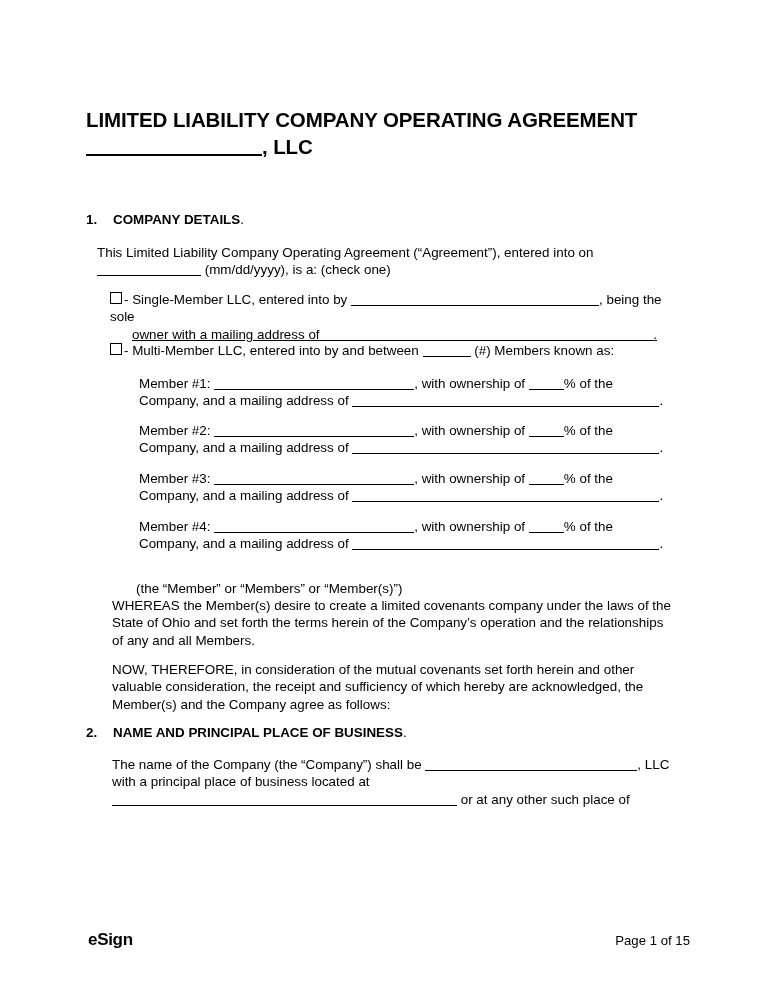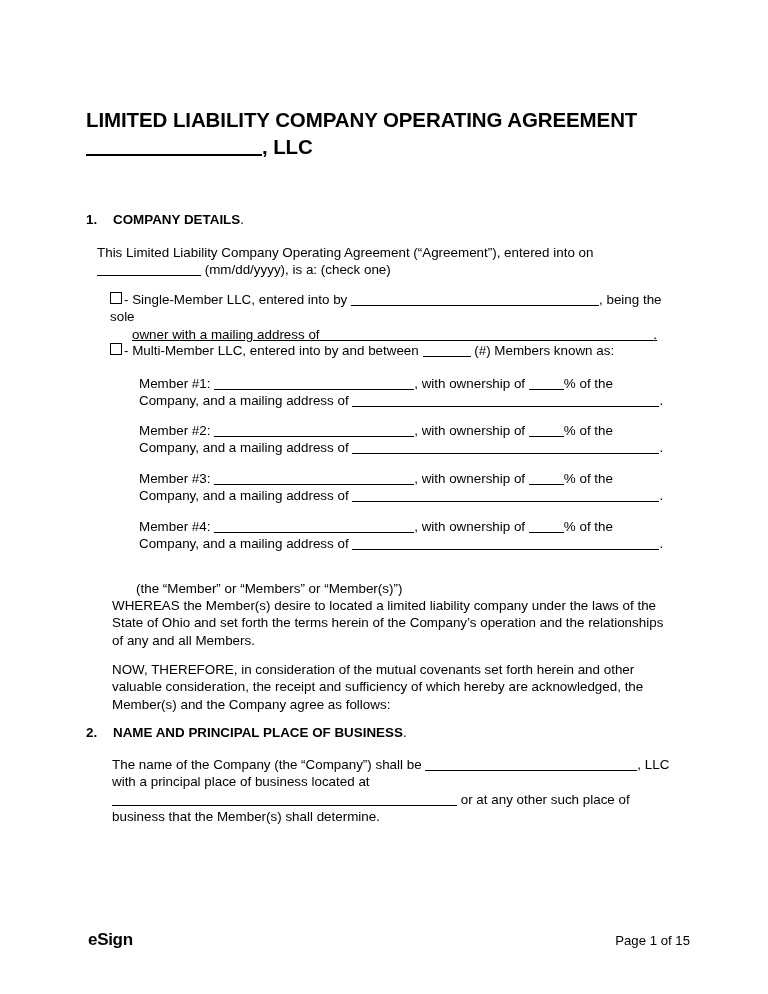--- a/index.html
+++ b/index.html
@@ -176,31 +176,30 @@
     <div><span>Company, and a mailing address of </span><span class="bl bl-maddr"></span><span>.</span></div>
   </div>
 
   <div class="member-row" style="top:518px;">
     <span>Member #4:</span> <span class="bl bl-member"></span><span>, with ownership of </span><span class="bl bl-pct"></span><span>% of the</span>
     <div><span>Company, and a mailing address of </span><span class="bl bl-maddr"></span><span>.</span></div>
   </div>
 
   <div class="para" style="left:136px; top:540px; width:540px;margin-top:40px;">(the “Member” or “Members” or “Member(s)”)</div>
 
-  <div class="para" style="left:112px; top:597px; width:560px;">WHEREAS the Member(s) desire to located a limited liability company under the laws of the State of Ohio and set forth the terms herein of the Company’s operation and the relationships of any and all Members.</div>
+  <div class="para" style="left:112px; top:597px; width:560px;">WHEREAS the Member(s) desire to create a limited covenants company under the laws of the State of Ohio and set forth the terms herein of the Company’s operation and the relationships of any and all Members.</div>
 
   <div class="para" style="left:112px; top:661px; width:562px;">NOW, THEREFORE, in consideration of the mutual covenants set forth herein and other valuable consideration, the receipt and sufficiency of which hereby are acknowledged, the Member(s) and the Company agree as follows:</div>
 
   <div class="section-head" style="left:86px; top:724px;">
     <span class="num">2.</span><span class="ttl">NAME AND PRINCIPAL PLACE OF BUSINESS</span><span class="dot">.</span>
   </div>
 
   <div class="para" style="left:112px; top:756px; width:566px;">
     <span>The name of the Company (the “Company”) shall be </span><span class="bl bl-coname"></span><span>, LLC</span><br>
     <span>with a principal place of business located at</span><br>
     <span class="bl bl-place"></span><span> or at any other such place of</span><br>
-    <span>business that the Member(s) shall determine.</span>
   </div>
 
   <div class="footer-logo">eSign</div>
   <div class="footer-page">Page 1 of 15</div>
 
 </div>
 
 </body></html>

